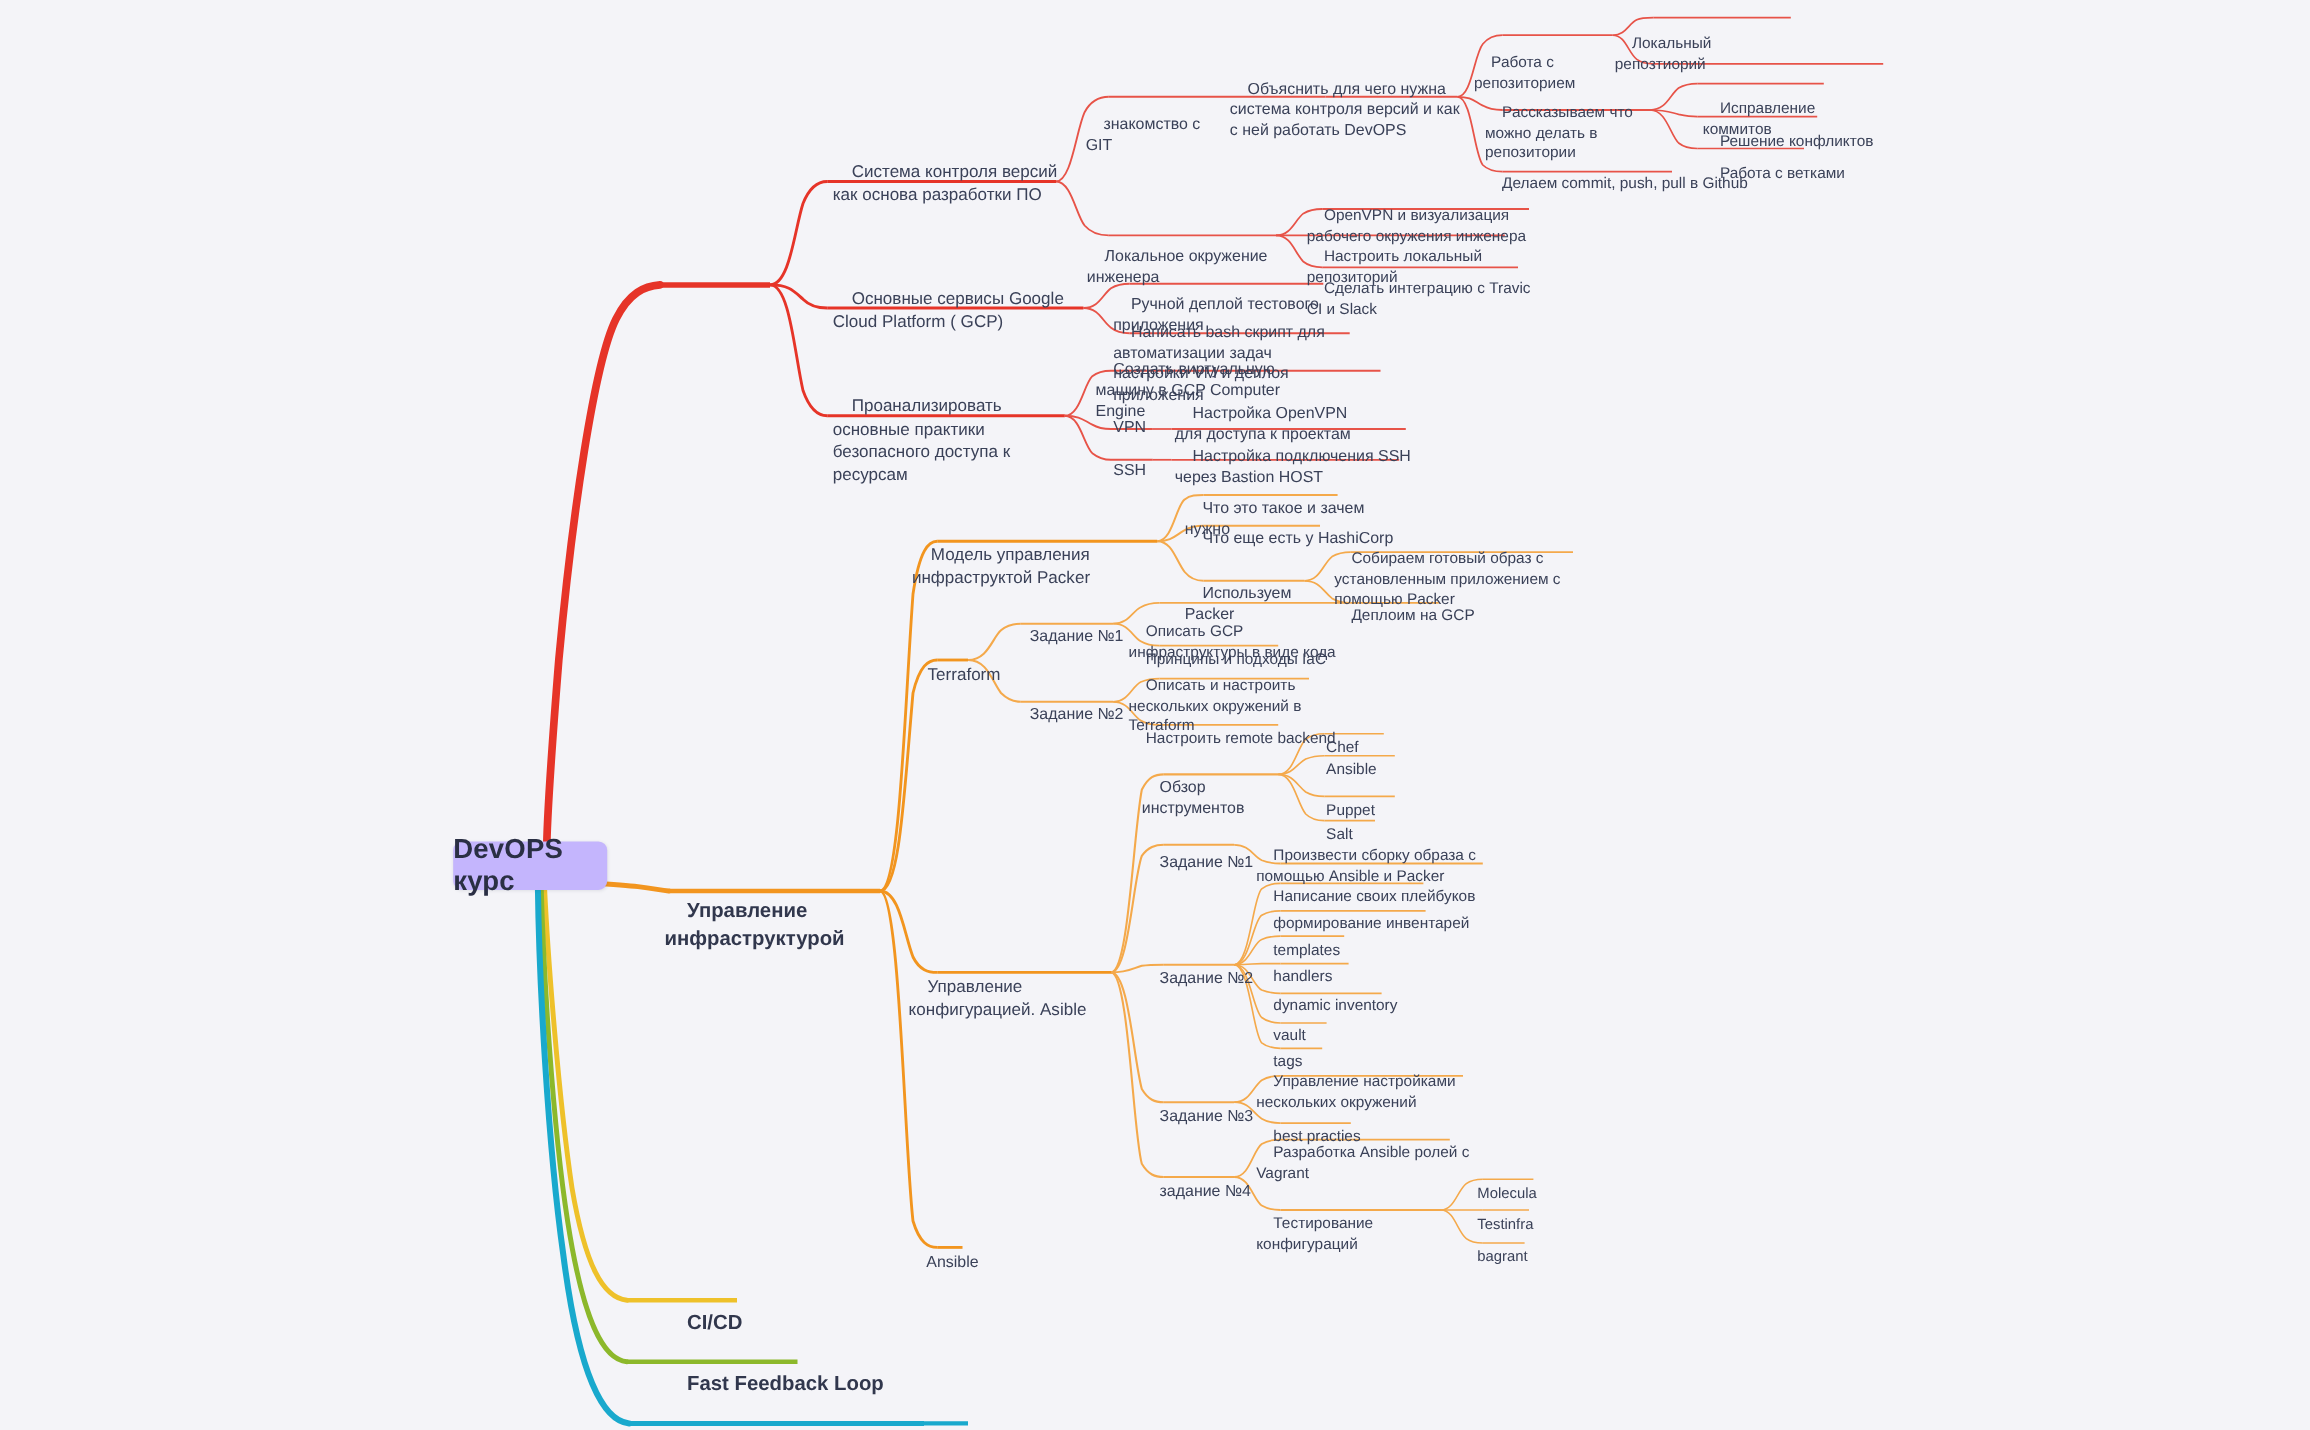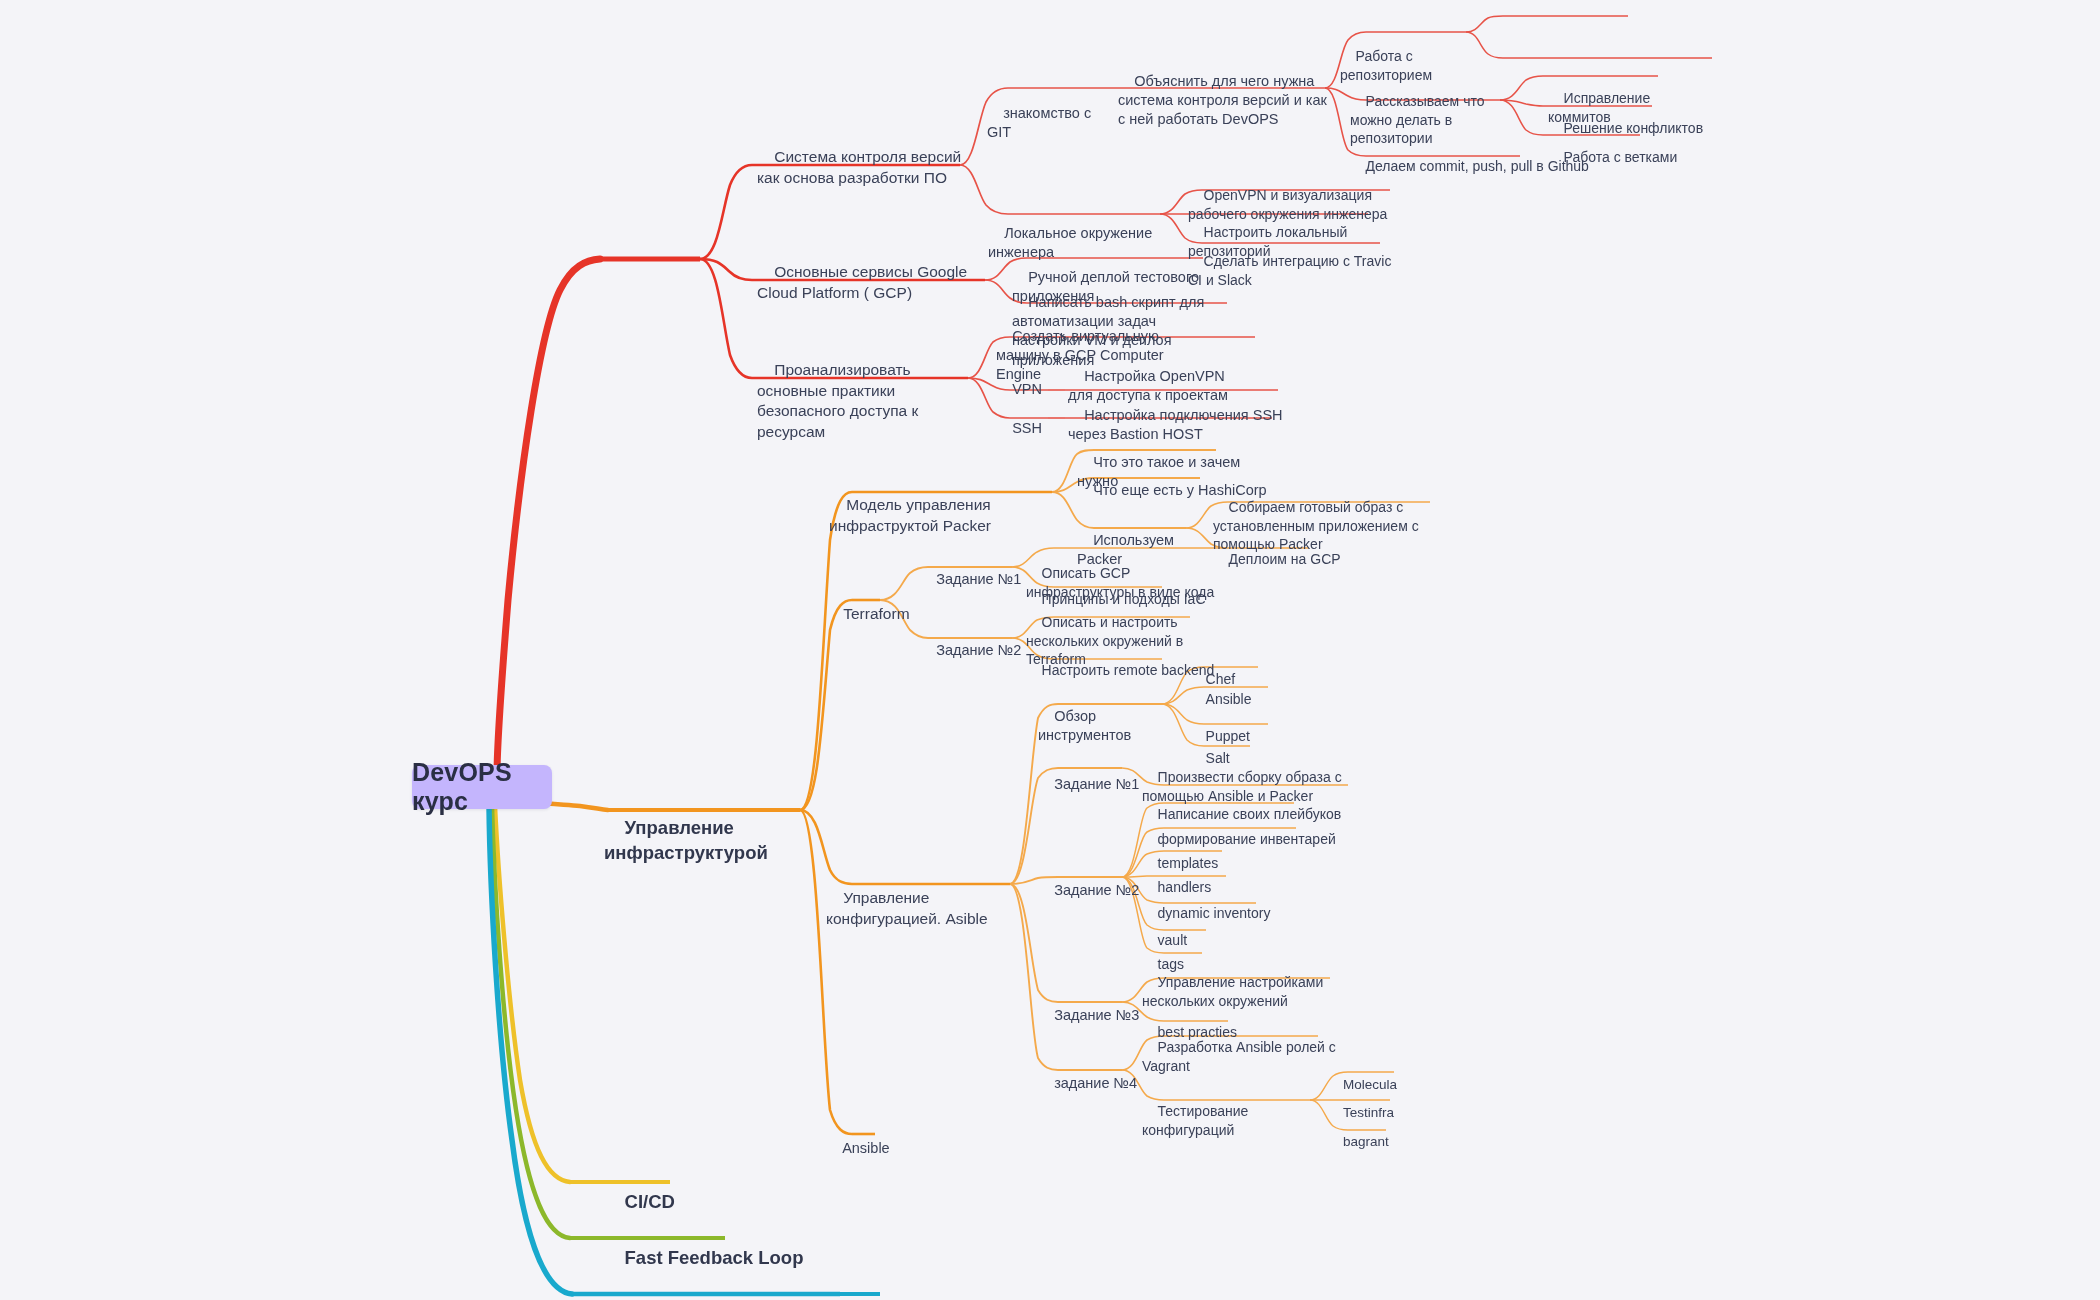--- a/index.html
+++ b/index.html
@@ -238,20 +238,23 @@
   </div>
 
   <div class="node lvl3" style="left:1118px; top:53px; width:215px;">
     <span>Объяснить для чего нужна система контроля версий и как с ней работать DevOPS</span>
   </div>
 
   <div class="node lvl4" style="left:1340px; top:29px; width:130px;">
     <span>Работа с репозиторием</span>
   </div>
 
+  <div class="node lvl4" style="left:1468px; top:12px; width:170px;">
+    <span>Локальный репозтиорий</span>
+  </div>
 
 
   <div class="node lvl4" style="left:1350px; top:74px; width:158px;">
     <span>Рассказываем что можно делать в репозитории</span>
   </div>
 
   <div class="node lvl4" style="left:1548px; top:71px; width:160px;">
     <span>Исправление коммитов</span>
   </div>
 

